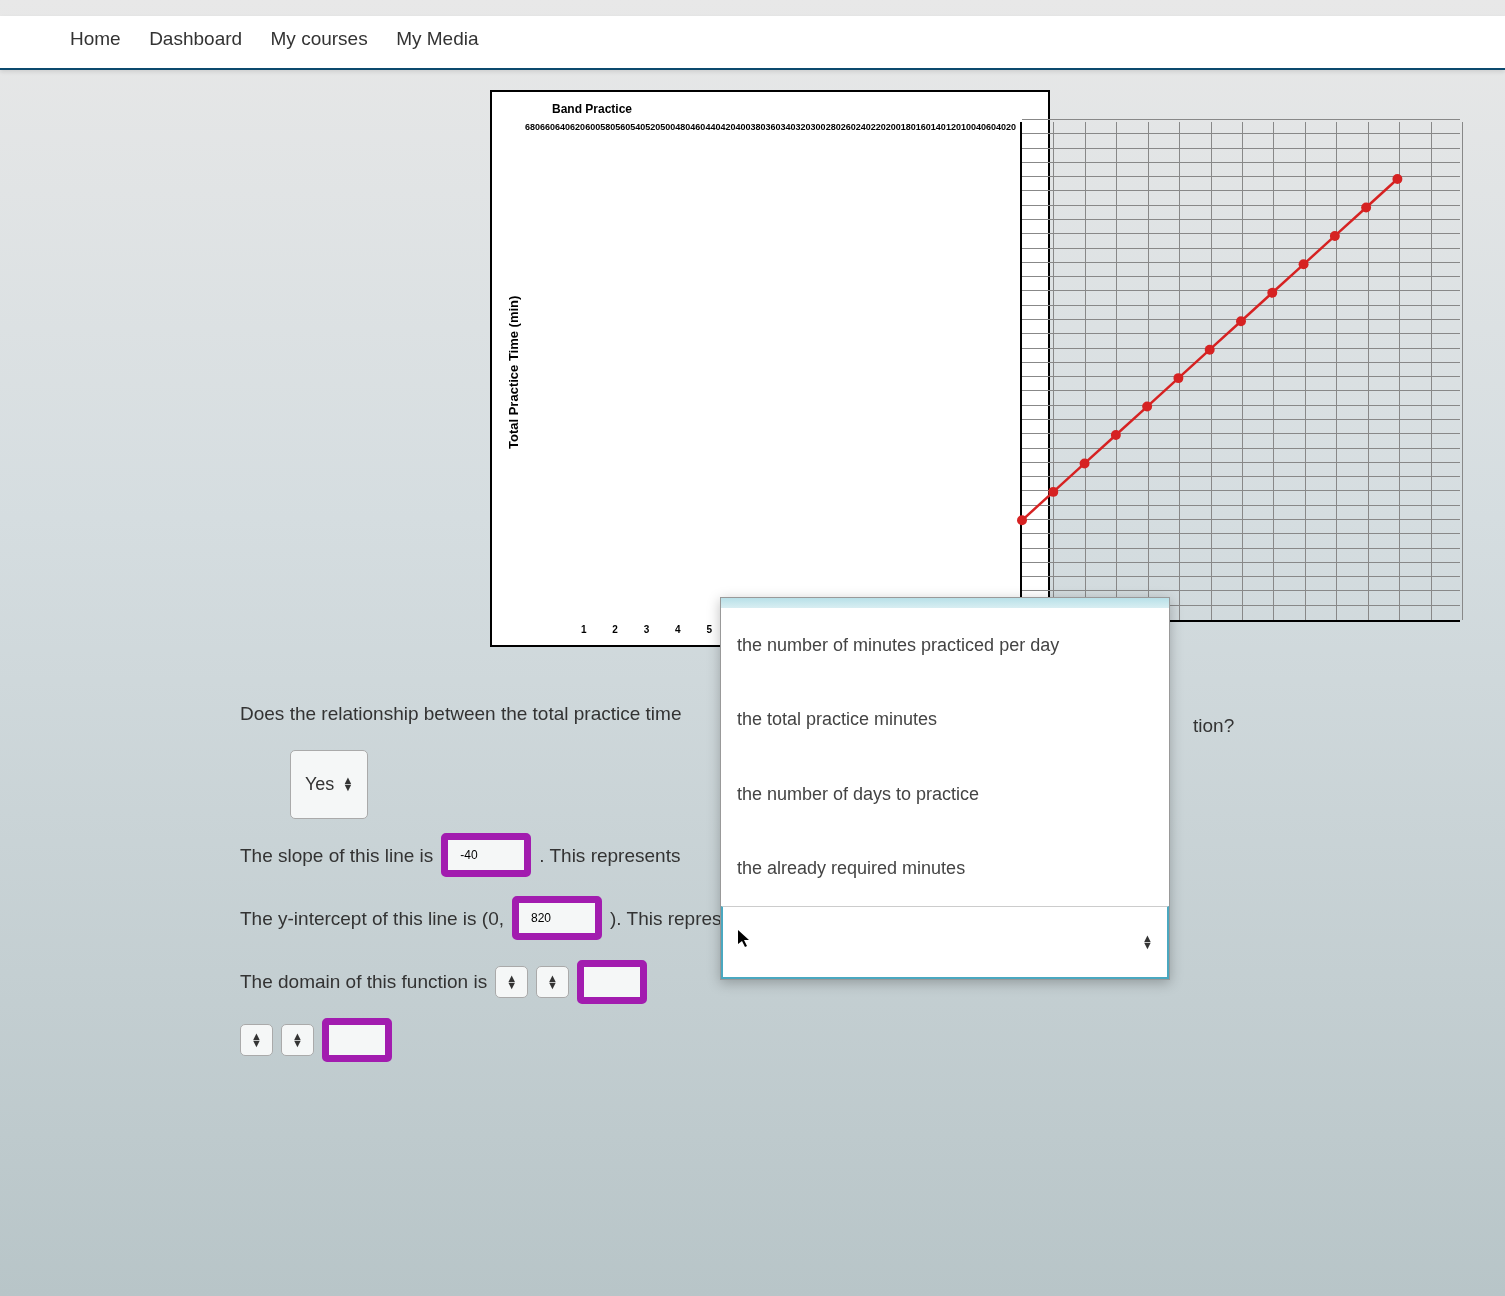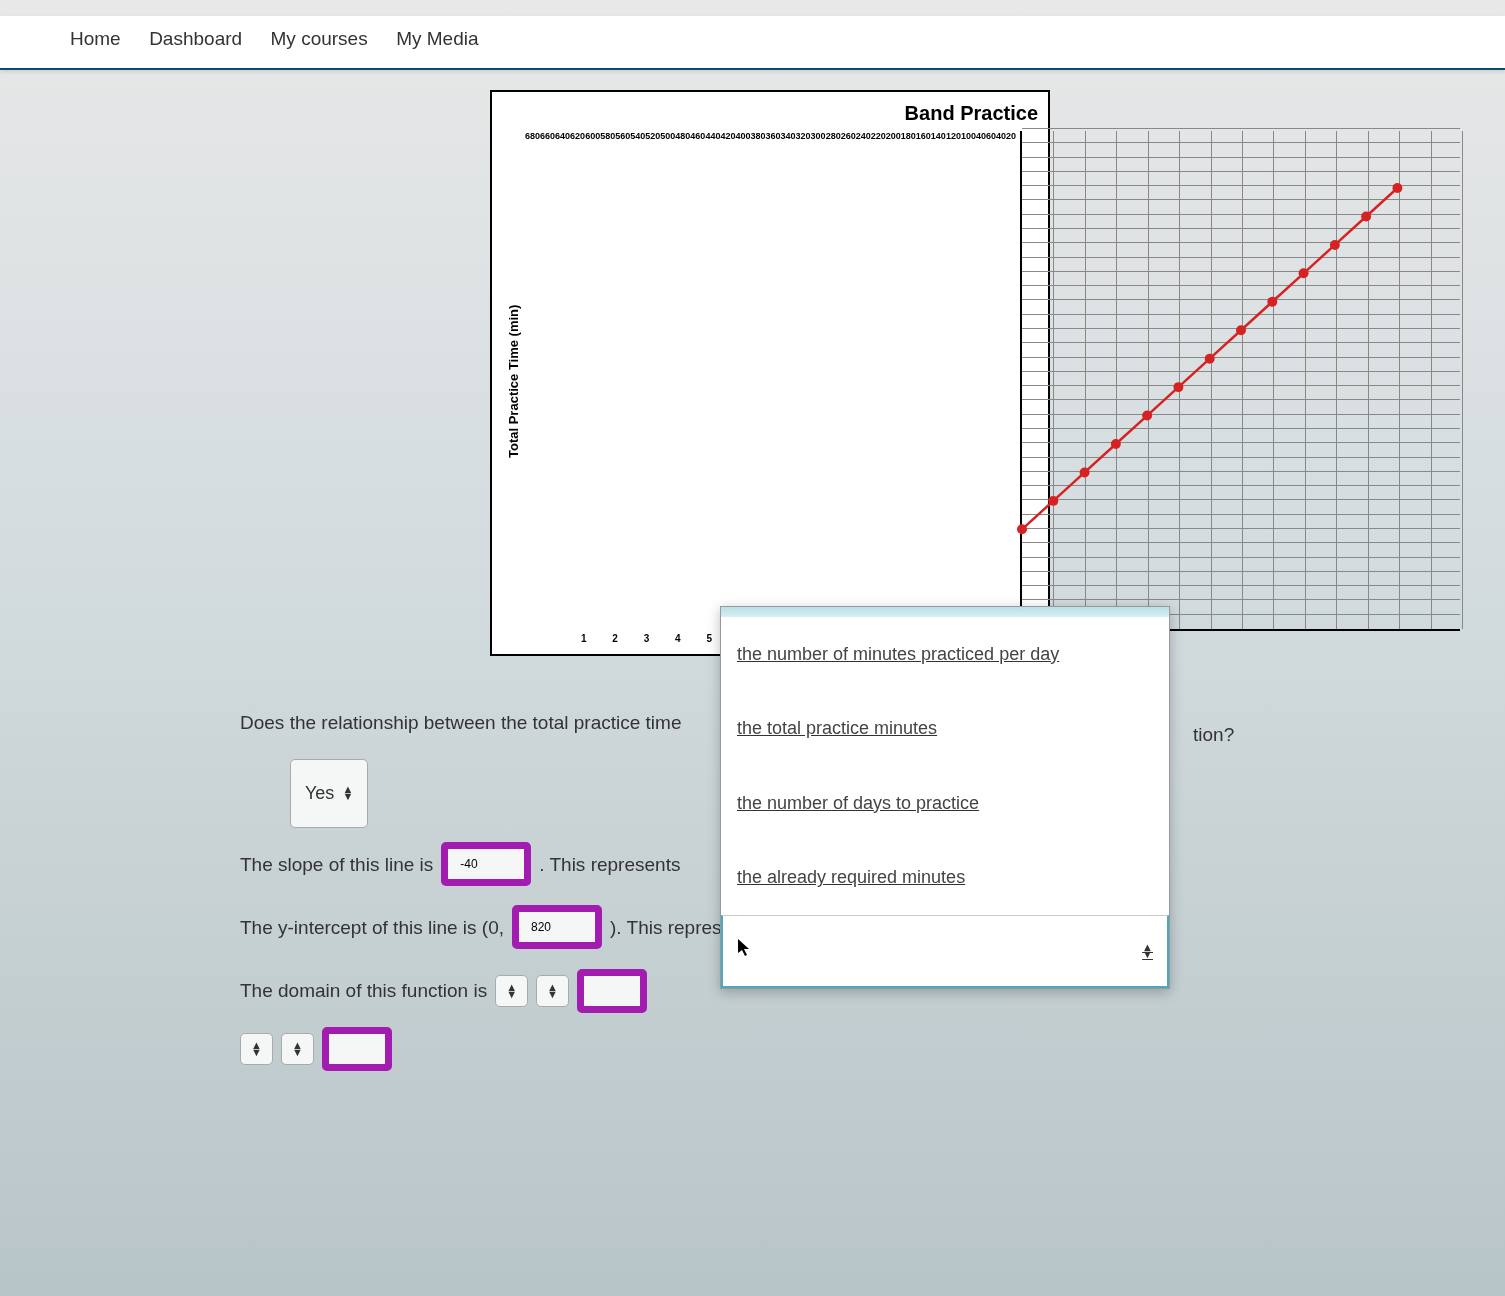--- a/index.html
+++ b/index.html
@@ -30,23 +30,23 @@
     .chart-container {
       background: #fff;
       border: 2px solid #000;
       padding: 10px 10px 10px 10px;
       width: 560px;
       margin-left: 250px;
       margin-bottom: 40px;
       position: relative;
     }
     .chart-title {
-      text-align: right;
+      text-align: left;
       font-weight: bold;
-      font-size: 20px;
+      font-size: 12px;
       margin-bottom: 6px;
       margin-left: 50px;
     }
     .chart-body { display: flex; }
     .y-axis-label {
       writing-mode: vertical-rl;
       transform: rotate(180deg);
       font-weight: bold;
       font-size: 13px;
       text-align: center;
@@ -110,21 +110,20 @@
     .input-box.small { width: 90px; }
     .input-box.empty { width: 70px; }
     .dropdown-overlay {
       position: absolute;
       background: #fff;
       border: 1px solid #999;
       box-shadow: 0 3px 12px rgba(0,0,0,0.25);
       width: 450px;
       font-size: 18px;
       z-index: 100;
-      text-decoration: underline;
     }
     .dropdown-overlay .hdr {
       height: 10px;
       background: linear-gradient(to bottom, #b8e0e8, #d8eef2);
     }
     .dropdown-item {
       padding: 12px 16px;
       cursor: pointer;
       color: #444;
     }

